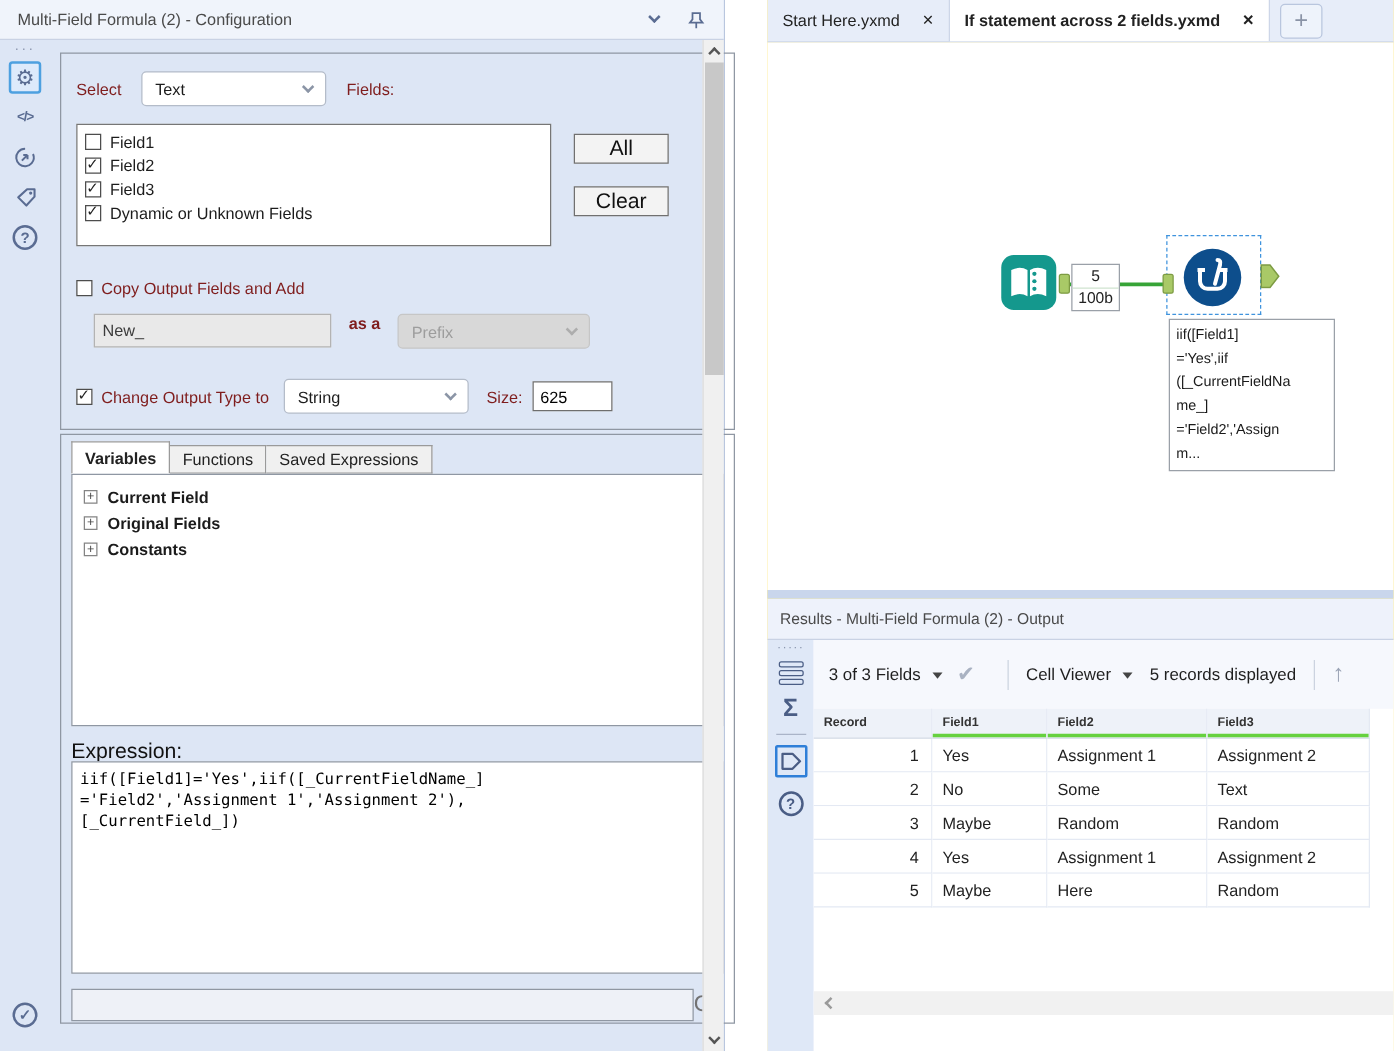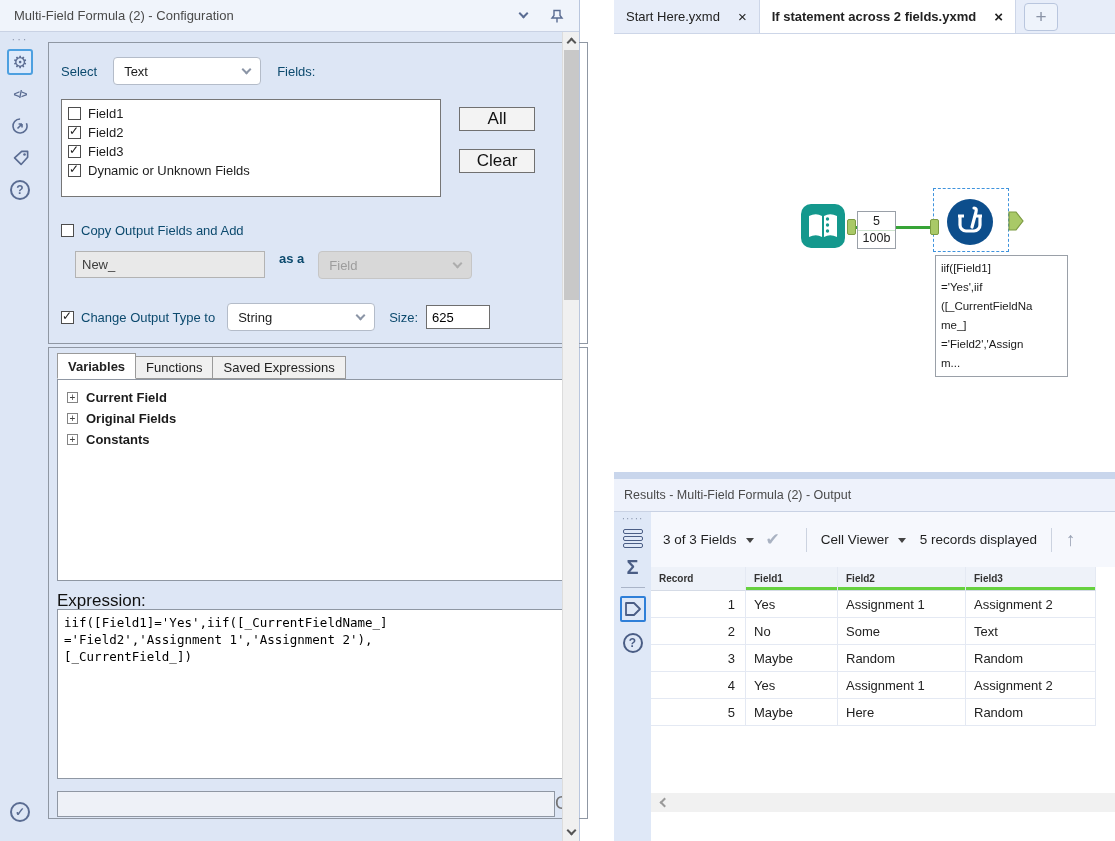--- a/index.html
+++ b/index.html
@@ -25,21 +25,21 @@
   .v-scrollbar{width:17px;flex:none;background:#f0f0f0;position:relative;border-left:1px solid #dcdcdc}
   .sb-arrow{position:absolute;left:0;width:17px;height:17px;display:flex;align-items:center;justify-content:center;color:#555}
   .sb-arrow .chev{border-color:#555;border-width:2px}
   .sb-thumb{position:absolute;left:1px;top:18px;width:15px;height:250px;background:#c8c8c8}
 
   .group-box{position:absolute;left:8px;width:540px;border:1px solid #8f97a3}
   .group-top{top:10px;height:302px}
   .group-bottom{top:315px;height:472px}
 
   .select-row{position:absolute;left:12px;top:14px;display:flex;align-items:center}
-  .lbl{font-size:13px;color:#0c4a6e}
+  .lbl{font-size:13px;color:#7f1d1d}
   .dd{background:#fff;border:1px solid #b4bcc9;border-radius:4px;height:28px;display:flex;align-items:center;padding:0 28px 0 10px;position:relative;color:#1c1c1c}
   .dd .ddchev{position:absolute;right:10px;width:7px;height:7px;border-right:2px solid #8b95a6;border-bottom:2px solid #8b95a6;transform:rotate(45deg);margin-top:-4px}
   .dd.disabled{background:#d8d8d8;color:#9d9d9d;border-color:#c6c6c6}
   .dd.disabled .ddchev{border-color:#adadad}
   .dd-text{width:148px;margin:0 16px 0 16px}
   .fields-list{position:absolute;left:12px;top:56px;width:380px;height:98px;background:#fff;border:1px solid #767676;padding:4px 6px;overflow:hidden}
   .field-item{display:flex;align-items:center;height:19px;font-size:13px}
   .cb{display:inline-block;width:13px;height:13px;border:1px solid #4d4d4d;background:#fff;margin-right:7px;position:relative;flex:none}
   .cb.checked::after{content:"\2713";position:absolute;left:0px;top:-2px;font-size:12px;line-height:13px;color:#222}
   .win-btn{position:absolute;left:410px;width:76px;height:24px;background:#f3f3f3;border:1px solid #707070;font-size:17px;color:#111;display:flex;align-items:center;justify-content:center}
@@ -195,21 +195,21 @@
           <div class="win-btn btn-all">All</div>
           <div class="win-btn btn-clear">Clear</div>
           <div class="copy-row">
             <span class="cb" id="copy-cb"></span>
             <span class="lbl">Copy Output Fields and Add</span>
           </div>
           <div class="prefix-row">
             <input class="prefix-input" disabled="" value="New_" style="">
             <span class="lbl asa">as a</span>
             <div class="dd dd-prefix disabled">
-              <span>Field</span>
+              <span>Prefix</span>
               <span class="ddchev"></span>
             </div>
           </div>
           <div class="type-row">
             <span class="cb checked"></span>
             <span class="lbl">Change Output Type to</span>
             <div class="dd dd-string">
               <span>String</span>
               <span class="ddchev"></span>
             </div>

